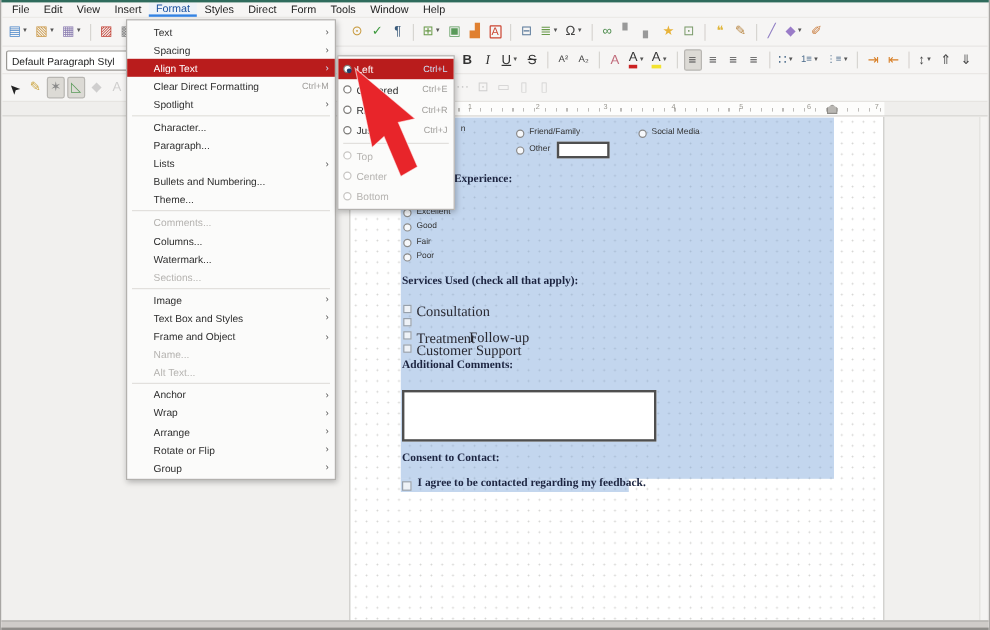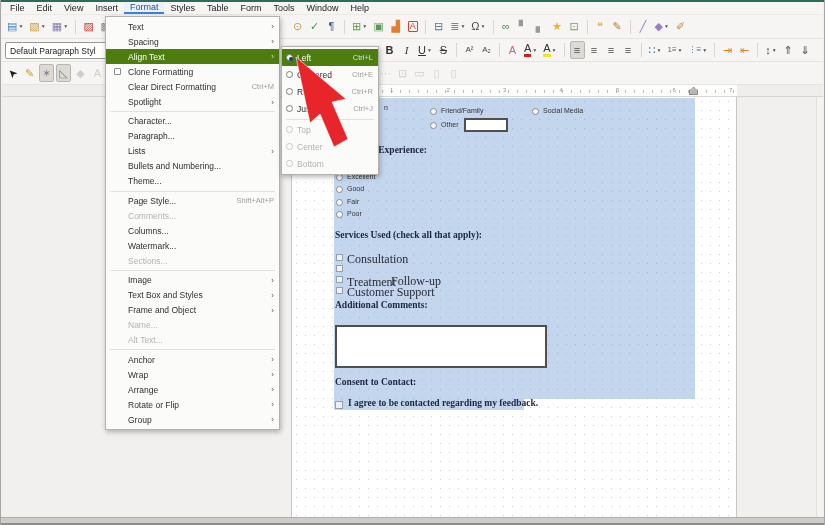--- a/index.html
+++ b/index.html
@@ -72,21 +72,21 @@
                box-shadow:1px 2px 5px rgba(0,0,0,.28); z-index:30; padding:2px 0; }
   #format-menu { left:104px; top:16px; width:175px; }
   #align-submenu { left:280px; top:46px; width:98px; z-index:31; }
   .mrow { height:15.1px; display:flex; align-items:center; font-size:8.5px; color:#2e2e2e; padding-right:5px; }
   #align-submenu .mrow { height:17px; font-size:8.5px; }
   .mrow .icol { width:22px; display:flex; align-items:center; justify-content:center; flex:none; }
   #align-submenu .mrow .icol { width:15px; }
   .mrow .mlabel { flex:1; white-space:nowrap; overflow:hidden; }
   .mrow .mshort { font-size:7.5px; color:#9f9d9a; margin-left:8px; }
   .mrow .marrow { width:8px; text-align:right; color:#555; font-size:8px; }
-  .mrow.hl { background:#4d7c0f; color:#fff; }
+  .mrow.hl { background:#b91c1c; color:#fff; }
   .mrow.hl .mshort, .mrow.hl .marrow { color:#cfe2f8; }
   .mrow.dis { color:#b5b3b0; }
   .msep { height:1px; background:#e2e0dd; margin:1.5px 4px; }
   .mcheck { width:7px; height:7px; border:1px solid #8a8a8a; background:#fff; border-radius:1px; }
   .mradio { width:7px; height:7px; border:1px solid #7c7a77; background:#fff; border-radius:50%; position:relative; }
   .mradio.sel::after { content:""; position:absolute; left:1.5px; top:1.5px; width:4px; height:4px; border-radius:50%; background:#1c3f6e; }
   .mradio.dis { border-color:#c8c6c3; }
 
   
   .statusbar { position:absolute; left:0; right:0; bottom:0; height:8px; background:#cfccc9;
@@ -99,21 +99,21 @@
 
 <div class="top-border"></div>
 
 <div class="menubar" id="menubar">
     <div class="mitem">File</div>
     <div class="mitem">Edit</div>
     <div class="mitem">View</div>
     <div class="mitem">Insert</div>
     <div class="mitem active">Format</div>
     <div class="mitem">Styles</div>
-    <div class="mitem">Table</div>
+    <div class="mitem">Direct</div>
     <div class="mitem">Form</div>
     <div class="mitem">Tools</div>
     <div class="mitem">Window</div>
     <div class="mitem">Help</div>
   </div>
 
 <div class="tbrow" id="tb1">
   <div class="tgroup" id="tb1-left" style="left:3px">
       <span class="tbtn">
         <span class="glyph" style="color: rgb(74, 134, 200);">▤</span>
@@ -406,26 +406,20 @@
       <span class="icol"></span>
       <span class="mlabel">Spacing</span>
       <span class="marrow">›</span>
     </div>
     <div class="mrow hl">
       <span class="icol"></span>
       <span class="mlabel">Align Text</span>
       <span class="marrow">›</span>
     </div>
     <div class="mrow">
-      <span class="icol">
-        <span class="mcheck"></span>
-      </span>
-      <span class="mlabel">Clone Formatting</span>
-    </div>
-    <div class="mrow">
       <span class="icol"></span>
       <span class="mlabel">Clear Direct Formatting</span>
       <span class="mshort">Ctrl+M</span>
     </div>
     <div class="mrow">
       <span class="icol"></span>
       <span class="mlabel">Spotlight</span>
       <span class="marrow">›</span>
     </div>
     <div class="msep"></div>
@@ -444,25 +438,20 @@
     </div>
     <div class="mrow">
       <span class="icol"></span>
       <span class="mlabel">Bullets and Numbering...</span>
     </div>
     <div class="mrow">
       <span class="icol"></span>
       <span class="mlabel">Theme...</span>
     </div>
     <div class="msep"></div>
-    <div class="mrow">
-      <span class="icol"></span>
-      <span class="mlabel">Page Style...</span>
-      <span class="mshort">Shift+Alt+P</span>
-    </div>
     <div class="mrow dis">
       <span class="icol"></span>
       <span class="mlabel">Comments...</span>
     </div>
     <div class="mrow">
       <span class="icol"></span>
       <span class="mlabel">Columns...</span>
     </div>
     <div class="mrow">
       <span class="icol"></span>

